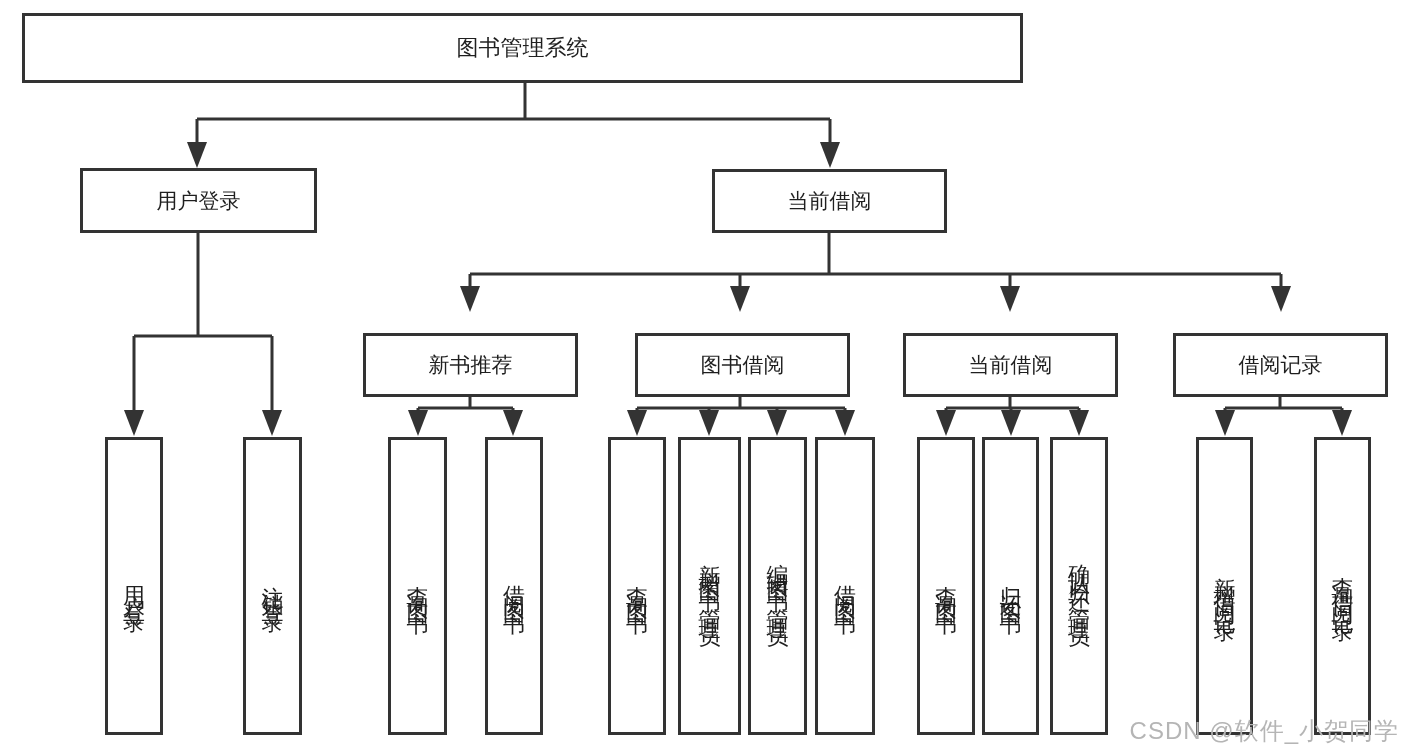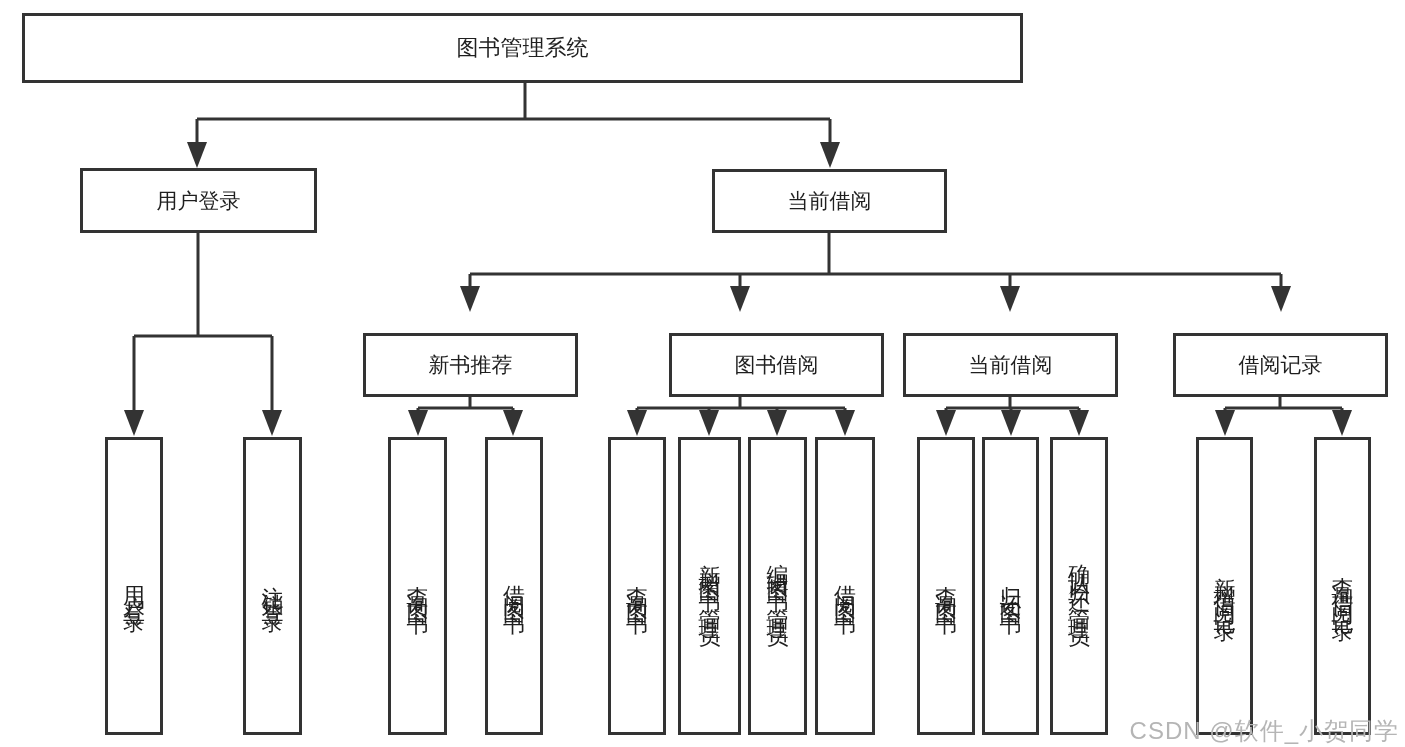--- a/index.html
+++ b/index.html
@@ -27,21 +27,21 @@
     color: #1f1f1f;
     font-size: 21px;
     text-align: center;
     white-space: nowrap;
   }
   .node.root  { left: 22px;  top: 13px;  width: 1001px; height: 70px; font-size: 22px; }
   .node.l2a   { left: 80px;  top: 168px; width: 237px;  height: 65px; }
   .node.l2b   { left: 712px; top: 169px; width: 235px;  height: 64px; }
   .node.l3    { top: 313px;  width: 215px; height: 64px; margin-top: 20px; }
   .node.l3.c0 { left: 363px; }
-  .node.l3.c1 { left: 669px; }
+  .node.l3.c1 { left: 635px; }
   .node.l3.c2 { left: 903px; }
   .node.l3.c3 { left: 1173px; }
   .node.leaf  { top: 437px; height: 298px; }
   .node.leaf span {
     writing-mode: vertical-rl;
     text-orientation: mixed;
     letter-spacing: 9px;
     line-height: 1;
     font-size: 22px;
   }

